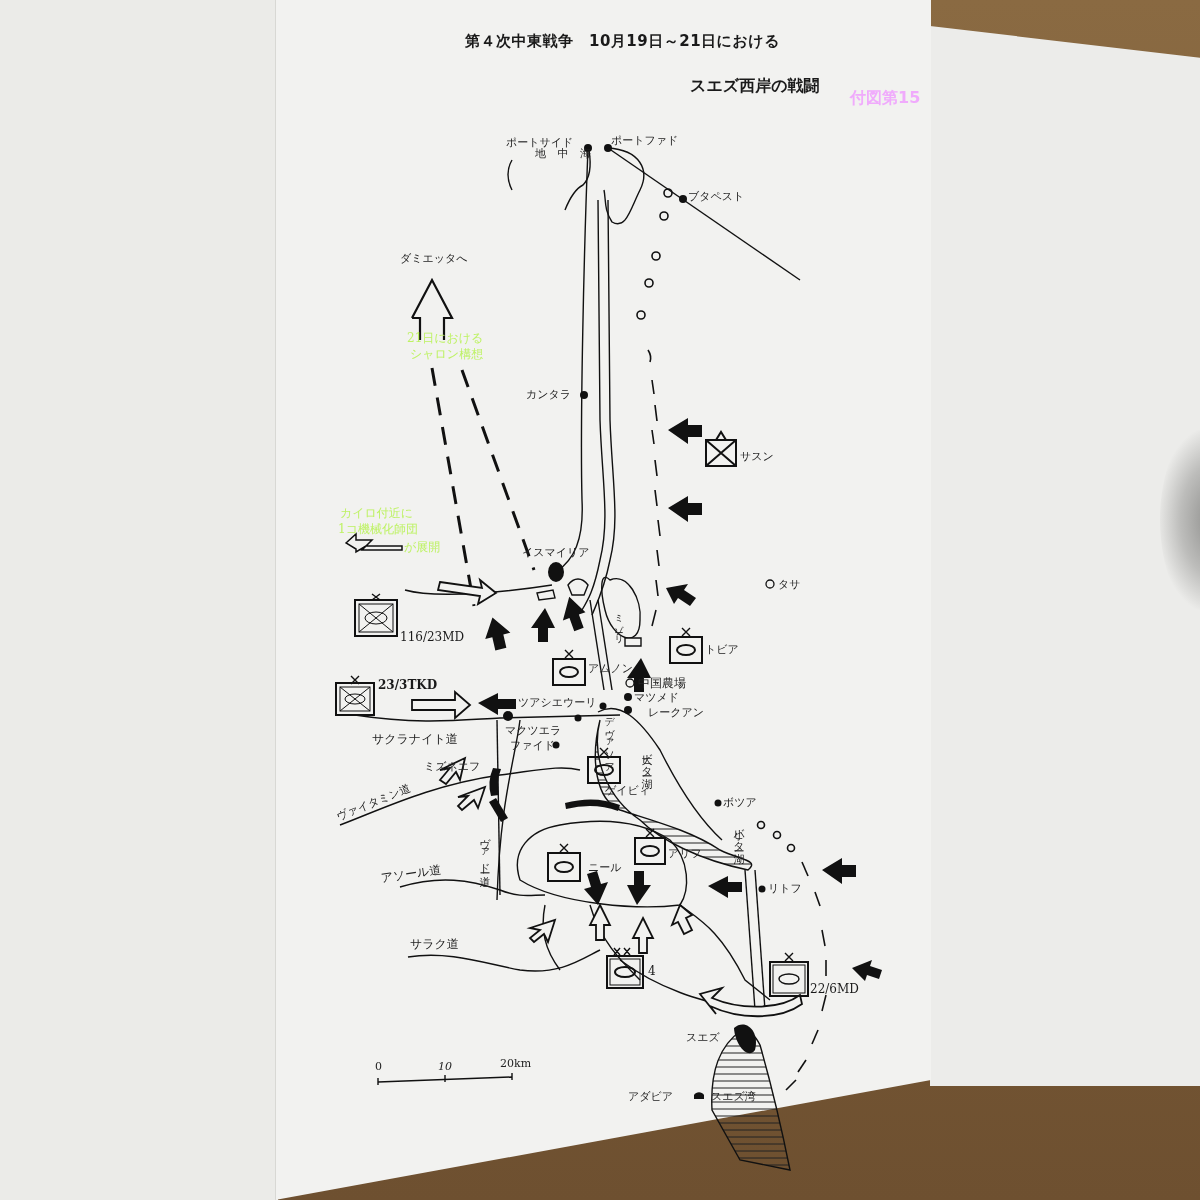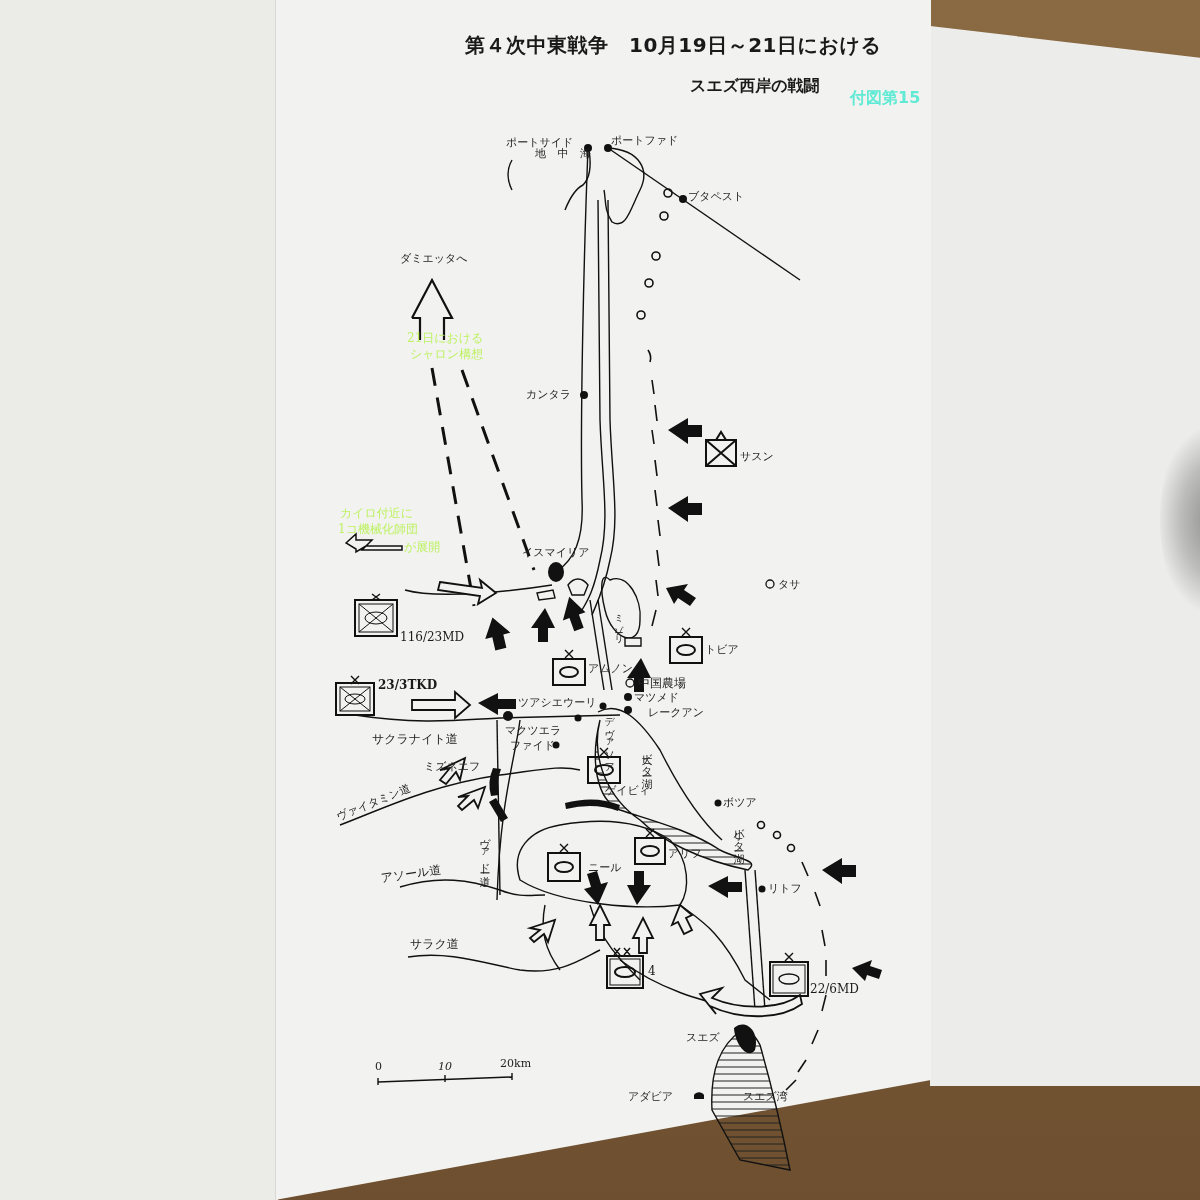--- a/index.html
+++ b/index.html
@@ -4,23 +4,23 @@
 <style>
   html,body{margin:0;padding:0;}
   body{width:1200px;height:1200px;position:relative;overflow:hidden;background:#7a5a35;font-family:"DejaVu Sans",sans-serif;}
   .table-top{position:absolute;left:0;top:0;width:1200px;height:1200px;background:linear-gradient(180deg,#8a6a42 0%,#6e5030 100%);}
   .page-left{position:absolute;left:0;top:0;width:278px;height:1200px;background:#ebebe8;}
   .page-main{position:absolute;left:275px;top:0;width:655px;height:1200px;background:#f2f2f0;
     clip-path:polygon(0 0,100% 0,100% 90%,70% 93%,0 100%);border-left:1px solid #d8d8d4;}
   .page-right{position:absolute;left:930px;top:26px;width:270px;height:1060px;background:#ececea;
     clip-path:polygon(0 0,100% 3%,100% 100%,0 100%);}
   .page-shadow{position:absolute;left:1160px;top:430px;width:80px;height:180px;border-radius:50%;background:radial-gradient(ellipse at 70% 50%,#8a8a88 0%,#bdbdbb 45%,rgba(236,236,234,0) 75%);}
-  .title-line1{position:absolute;left:465px;top:32px;font-size:20px;font-weight:bold;color:#1a1a1a;white-space:nowrap;letter-spacing:0.5px;text-align:center;}
+  .title-line1{position:absolute;left:465px;top:32px;font-size:15px;font-weight:bold;color:#1a1a1a;white-space:nowrap;letter-spacing:0.5px;text-align:center;}
   .title-line2{position:absolute;left:690px;top:76px;font-size:16px;font-weight:bold;color:#1a1a1a;white-space:nowrap;}
-  .title-fig{position:absolute;left:850px;top:88px;font-size:16px;font-weight:bold;color:#5eead4;white-space:nowrap;}
+  .title-fig{position:absolute;left:850px;top:88px;font-size:16px;font-weight:bold;color:#f0abfc;white-space:nowrap;}
   svg.map{position:absolute;left:0;top:0;}
   .lbl{position:absolute;font-size:11px;color:#222;white-space:nowrap;line-height:1;}
   .lbl-b{position:absolute;font-size:12px;color:#bef264;white-space:nowrap;line-height:1.25;font-family:"DejaVu Serif",serif;}
   .unit{position:absolute;font-size:12px;color:#1a1a1a;white-space:nowrap;font-family:"DejaVu Serif",serif;}
   .scale-t{position:absolute;font-size:11px;color:#222;font-family:"DejaVu Serif",serif;}
 </style>
 </head>
 <body>
 
 <div class="table-top"></div>
@@ -268,21 +268,21 @@
 <div class="lbl" style="left:605px;top:785px;">ゲイビィ</div>
 <div class="lbl" style="left:641px;top:745px;writing-mode:vertical-rl;font-size:11px;">大ビター湖</div>
 <div class="lbl" style="left:723px;top:797px;">ボツア</div>
 <div class="lbl" style="left:733px;top:820px;writing-mode:vertical-rl;font-size:11px;">小ビター湖</div>
 <div class="lbl" style="left:768px;top:883px;">リトフ</div>
 <div class="lbl" style="left:424px;top:761px;">ミズネエフ</div>
 <div class="lbl" style="left:588px;top:862px;">ニール</div>
 <div class="lbl" style="left:668px;top:848px;">アリフ</div>
 <div class="lbl" style="left:686px;top:1032px;">スエズ</div>
 <div class="lbl" style="left:628px;top:1091px;">アダビア</div>
-<div class="lbl" style="left:712px;top:1091px;padding-left:31px;">スエズ湾</div>
+<div class="lbl" style="left:680px;top:1091px;padding-left:31px;">スエズ湾</div>
 
 <div class="lbl" style="left:372px;top:733px;font-size:12px;">サクラナイト道</div>
 <div class="lbl" style="left:335px;top:812px;font-size:11px;transform:rotate(-22deg);transform-origin:left top;">ヴァイタミン道</div>
 <div class="lbl" style="left:380px;top:872px;font-size:12px;transform:rotate(-8deg);transform-origin:left top;">アソール道</div>
 <div class="lbl" style="left:479px;top:830px;writing-mode:vertical-rl;font-size:11px;">ヴァドー道</div>
 <div class="lbl" style="left:410px;top:938px;font-size:12px;">サラク道</div>
 
 <div class="lbl" style="left:400px;top:253px;">ダミエッタへ</div>
 <div class="lbl-b" style="left:407px;top:331px;">21日における</div>
 <div class="lbl-b" style="left:410px;top:347px;">シャロン構想</div>

